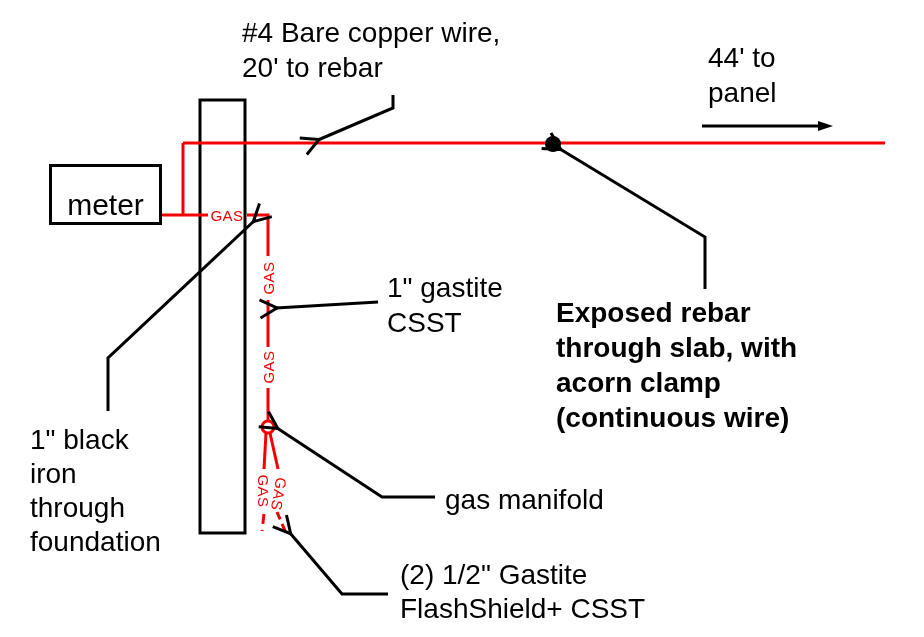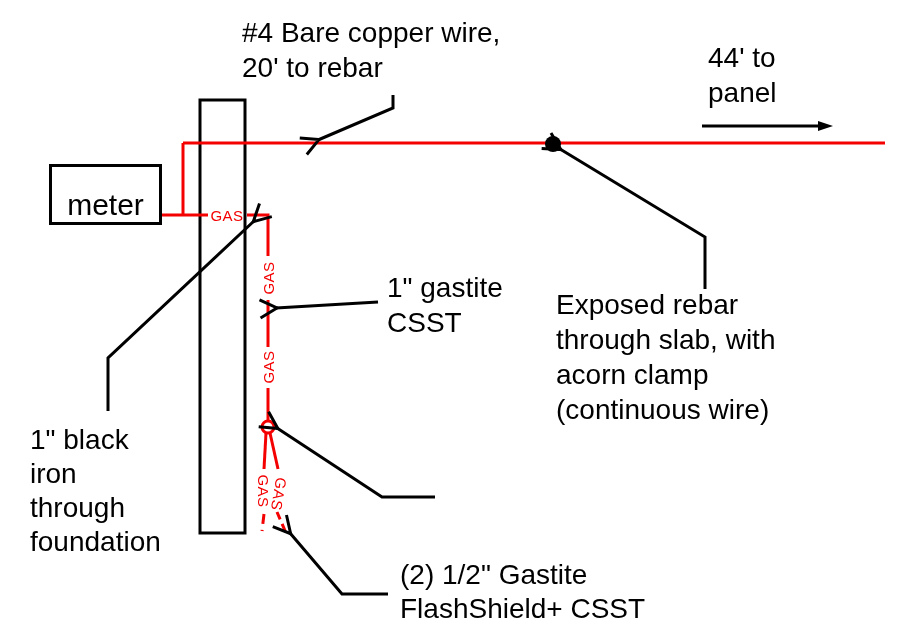--- a/index.html
+++ b/index.html
@@ -90,30 +90,31 @@
   <div class="lbl" style="left:708px;top:40px;">44' to
 panel</div>
 
   <div class="meter-box">
     <span>meter</span>
   </div>
 
   <div class="lbl" style="left:387px;top:270px;">1" gastite
 CSST</div>
 
-  <div class="lbl" style="left:556px;top:287px;">Exposed rebar
+  <div class="lbl" style="left:556px;top:295px;font-weight:bold;">Exposed rebar
 through slab, with
 acorn clamp
 (continuous wire)</div>
 
   <div class="lbl" style="left:30px;top:423px;line-height:34px;">1" black
 iron
 through
 foundation</div>
 
+  <div class="lbl" style="left:445px;top:482px;">gas manifold</div>
 
   <div class="lbl" style="left:400px;top:558px;line-height:34px;">(2) 1/2" Gastite
 FlashShield+ CSST</div>
 
   <span class="gas-tag" style="left:227px;top:215px;">GAS</span>
   <span class="gas-tag gas-rot-ccw" style="left:268px;top:278px;">GAS</span>
   <span class="gas-tag gas-rot-ccw" style="left:268px;top:367px;">GAS</span>
   <span class="gas-tag gas-rot-cw" style="left:263px;top:491px;">GAS</span>
   <span class="gas-tag gas-rot-cw2" style="left:279px;top:494px;">GAS</span>
 

